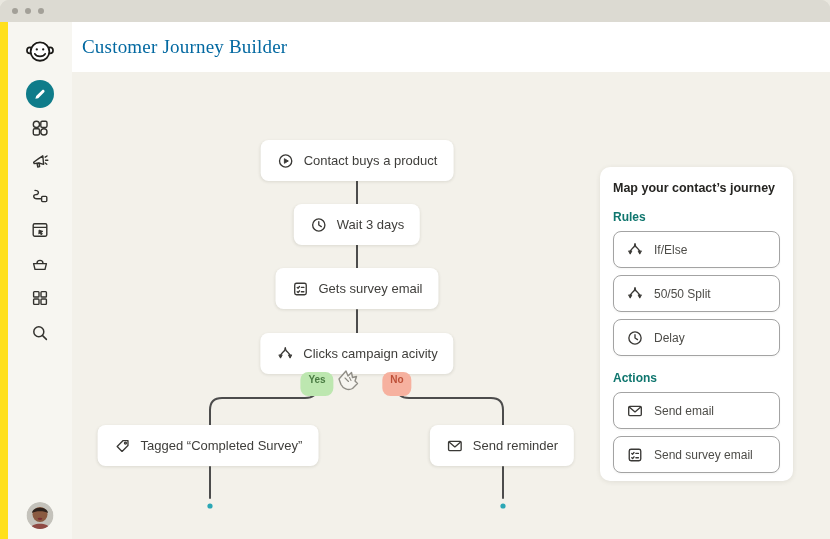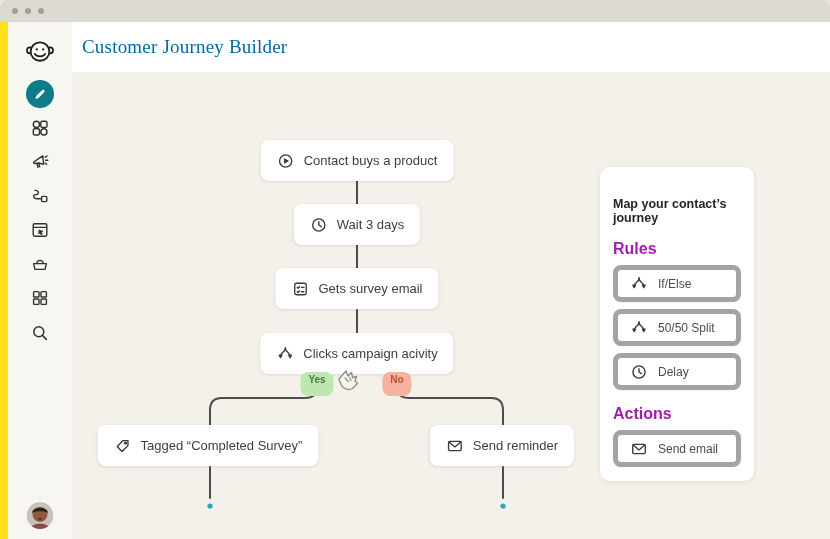--- a/index.html
+++ b/index.html
@@ -24,24 +24,24 @@
   
   .canvas{position:absolute;left:72px;top:50px;right:0;bottom:0;background:#f3f1ea;}
   .edges{position:absolute;left:0;top:0;width:758px;height:467px;pointer-events:none;}
   .node{position:absolute;transform:translateX(-50%);display:flex;align-items:center;gap:9px;height:41px;padding:0 16px;background:#fff;border-radius:8px;box-shadow:0 1px 3px rgba(60,55,40,.12);white-space:nowrap;font-size:13px;color:#3f3e3b;cursor:pointer;}
   .node svg{flex:0 0 auto;}
   .badge{position:absolute;transform:translateX(-50%);height:24px;line-height:15px;padding:0 8px;border-radius:8px;font-size:10px;font-weight:bold;}
   .badge-yes{background:#BDE7B0;color:#4A7C43;}
   .badge-no{background:#F6B19F;color:#BE5038;}
   .hand{position:absolute;width:30px;height:30px;}
   
-  .panel{position:absolute;left:528px;top:95px;width:154px;height:314px;background:#fff;border-radius:10px;box-shadow:0 1px 5px rgba(60,55,40,.10);box-sizing:border-box;padding:30px 13px;}
+  .panel{position:absolute;left:528px;top:95px;width:193px;height:314px;background:#fff;border-radius:10px;box-shadow:0 1px 5px rgba(60,55,40,.10);box-sizing:border-box;padding:14px 13px;}
   .panel-title{font-size:12.5px;font-weight:bold;color:#262522;}
-  .panel-heading{font-size:16px;font-weight:bold;color:#a21caf;margin-top:15px;margin-bottom:7px;}
-  .panel-item{display:flex;align-items:center;gap:10px;height:37px;border:5px solid #a3a3a3;border-radius:8px;box-shadow:0 1px 2px rgba(60,55,40,.05);padding:0 0 0 12px;margin-bottom:7px;font-size:12px;color:#4d4c48;background:#fff;cursor:pointer;box-sizing:border-box;}
+  .panel-heading{font-size:12px;font-weight:bold;color:#0f766e;margin-top:15px;margin-bottom:7px;}
+  .panel-item{display:flex;align-items:center;gap:10px;height:37px;border:1px solid #a3a3a3;border-radius:8px;box-shadow:0 1px 2px rgba(60,55,40,.05);padding:0 0 0 12px;margin-bottom:7px;font-size:12px;color:#4d4c48;background:#fff;cursor:pointer;box-sizing:border-box;}
   .ic{display:inline-flex;align-items:center;justify-content:center;}
 </style>
 </head>
 <body>
 
 <svg width="0" height="0" style="position:absolute">
   <defs>
     <g id="i-branch" fill="none" stroke="currentColor" stroke-width="1.5" stroke-linecap="round">
       <path d="M10 3.2 C10 8.2 4.7 8 4.7 12.6"></path>
       <path d="M10 3.2 C10 8.2 15.3 8 15.3 12.6"></path>
@@ -321,17 +321,25 @@
         <div class="panel-heading">Actions</div>
 
         <div class="panel-item">
           <span class="ic" style="color:#3a3936">
               <svg width="18" height="18" viewBox="0 0 20 20">
                 <use href="#i-envelope"></use>
               </svg>
             </span>
           <span>Send email</span>
         </div>
+        <div class="panel-item">
+          <span class="ic" style="color:#3a3936">
+              <svg width="18" height="18" viewBox="0 0 20 20">
+                <use href="#i-survey"></use>
+              </svg>
+            </span>
+          <span>Send survey email</span>
+        </div>
       </div>
 
     </div>
   </div>
 </div>
 
 </body></html>

